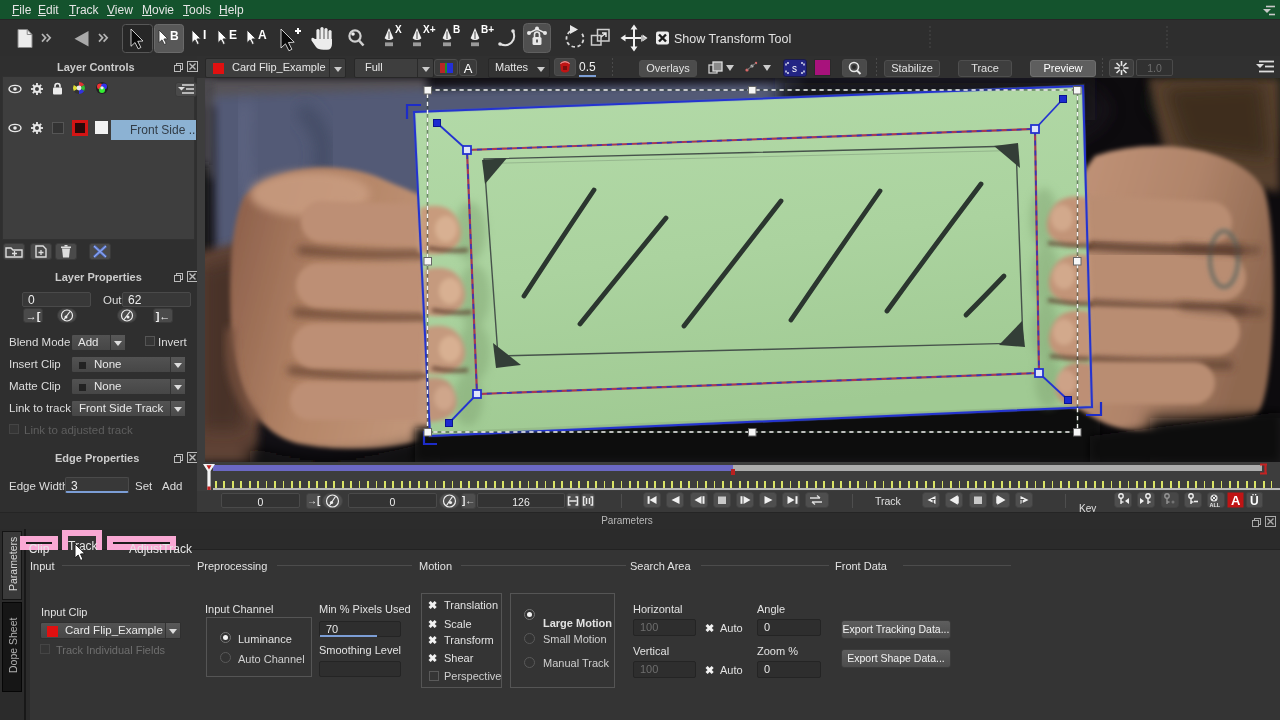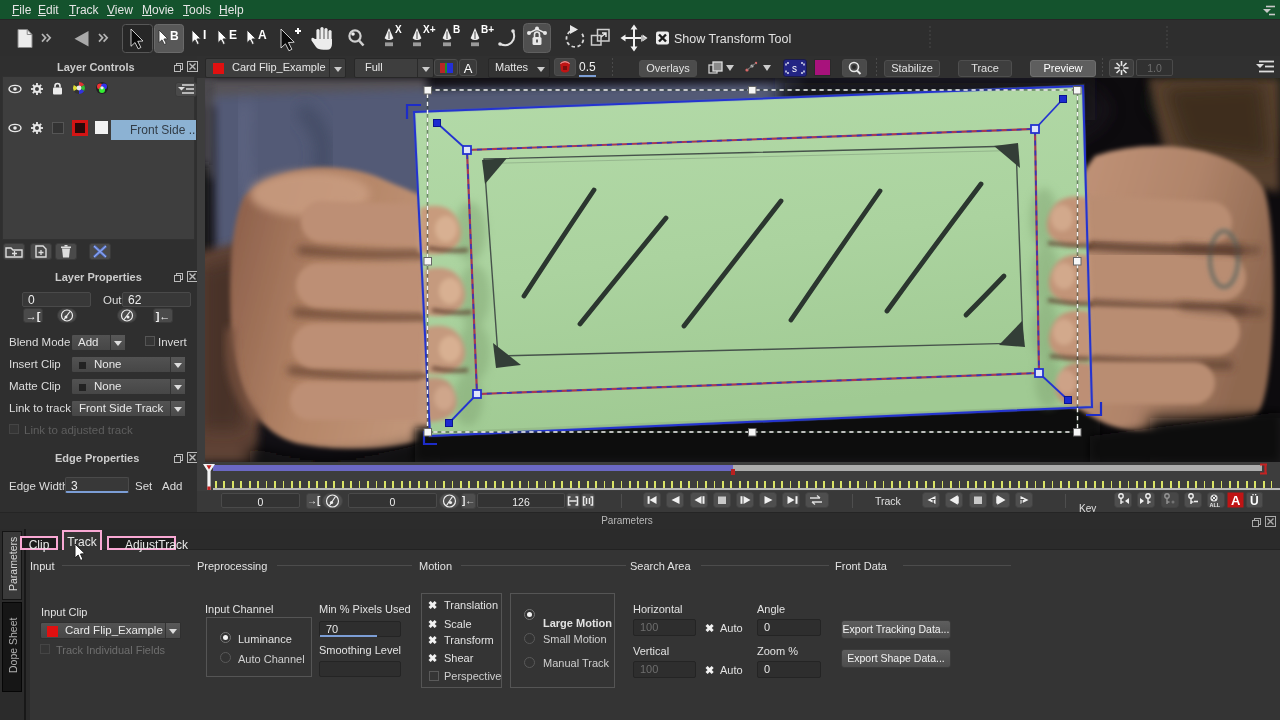--- a/index.html
+++ b/index.html
@@ -34,21 +34,21 @@
 #timeline{left:197px;top:462px;width:1083px;height:29px;background:#3d3d3d;}
 #transport{left:197px;top:491px;width:1083px;height:21px;background:#393939;}
 .tpf{position:absolute;top:2px;height:15px;background:#333333;border:1px solid #4a4a4a;border-radius:2px;color:#eee;font-size:10.5px;text-align:center;}
 .tpb{position:absolute;top:2px;height:16px;background:#4e4e4e;border:1px solid #424242;border-radius:3px;}
 
 #caption{left:0;top:512px;width:1280px;height:17px;background:#2c2c2c;border-top:1px solid #252525;color:#b8b8b8;font-size:10px;text-align:center;}
 
 #bpanel{left:0;top:529px;width:1280px;height:191px;background:#2b2b2b;}
 #bcontent{position:absolute;left:30px;top:20px;width:1250px;height:171px;background:#343434;border-top:1px solid #222;}
 .vtab{position:absolute;left:2px;width:20px;color:#d8d8d8;font-size:11px;}
-.btab{position:absolute;color:#e6e6e6;font-size:12px;text-align:center;border:2px solid #f9a8d4;}
+.btab{position:absolute;color:#e6e6e6;font-size:12px;text-align:center;border:6px solid #f9a8d4;}
 .ghead{color:#e2e2e2;font-size:11.5px;}
 .gline{position:absolute;height:1px;background:#4c4c4c;}
 .gbox{position:absolute;border:1px solid #555;}
 .bfield{position:absolute;background:#2e2e2e;border:1px solid #242424;border-radius:2px;color:#e8e8e8;font-size:11px;}
 .blab{position:absolute;color:#e2e2e2;font-size:11px;}
 .graytx{color:#6e6e6e;}
 .ebtn{position:absolute;background:linear-gradient(#5e5e5e,#4c4c4c);border:1px solid #3a3a3a;border-radius:3px;color:#f2f2f2;font-size:10.5px;text-align:center;white-space:nowrap;}
 .xmark{position:absolute;color:#f2f2f2;font-weight:bold;font-size:11px;}
 .radio{position:absolute;width:11px;height:11px;border-radius:50%;border:1px solid #777;background:#333;}
 .radio.on:after{content:"";position:absolute;left:2px;top:2px;width:5px;height:5px;border-radius:50%;background:#f5f5f5;}

